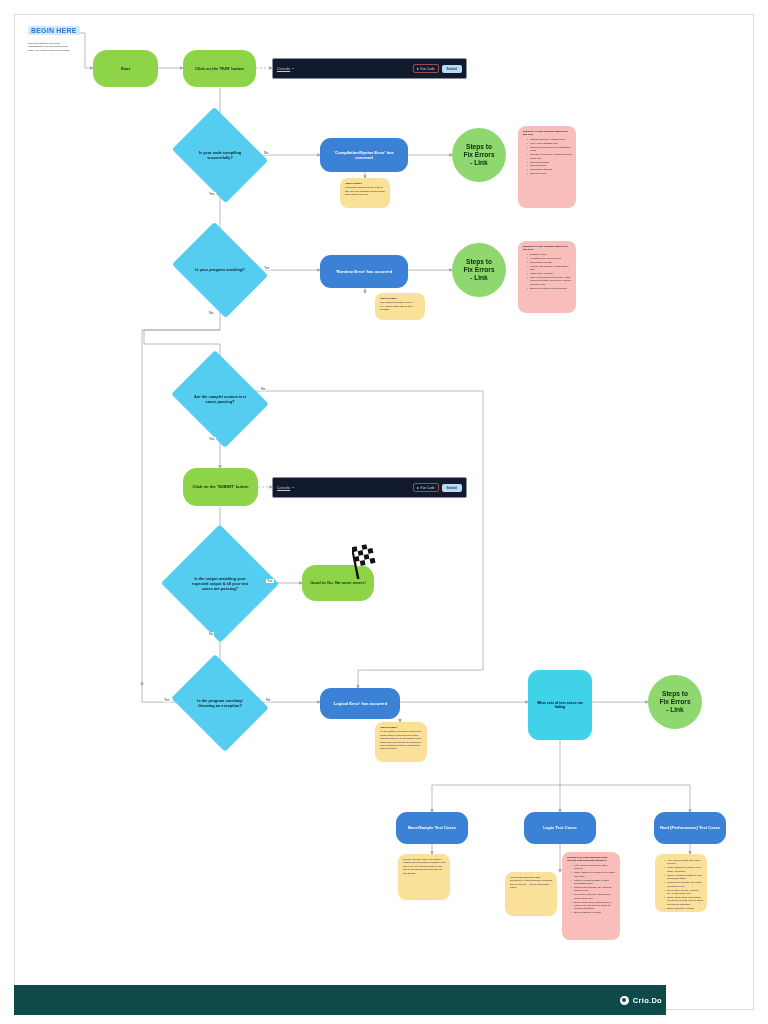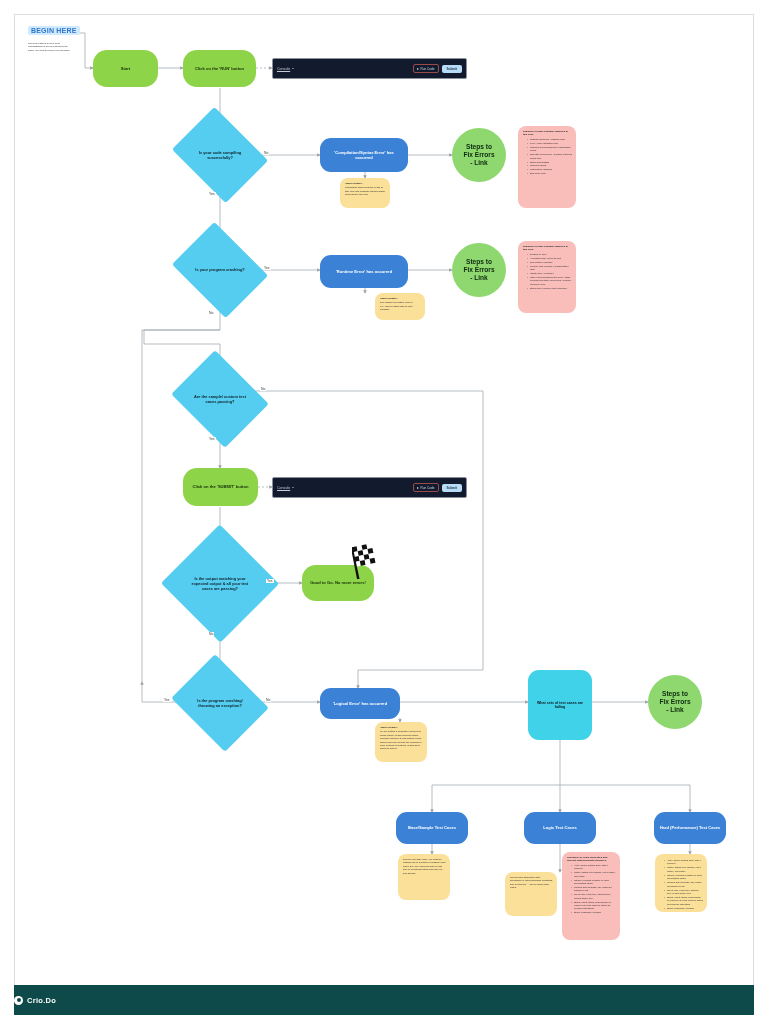--- a/index.html
+++ b/index.html
@@ -183,24 +183,25 @@
     position: absolute;
     font-size: 3.4px;
     color: #3c3c3c;
     background: #ffffff;
     padding: 0 1px;
   }
   
   .footer {
     position: absolute;
     left: 14px; bottom: 9px;
-    width: 740px; height: 30px;
+    width: 652px; height: 30px;
     background: #0f4a4a;
     display: flex;
     align-items: center;
+    justify-content: flex-end;
     padding-right: 4px;
     gap: 4px;
   }
   .footer-logo {
     width: 9px; height: 9px;
     border-radius: 50%;
     background: #ffffff;
     position: relative;
   }
   .footer-logo:after {

